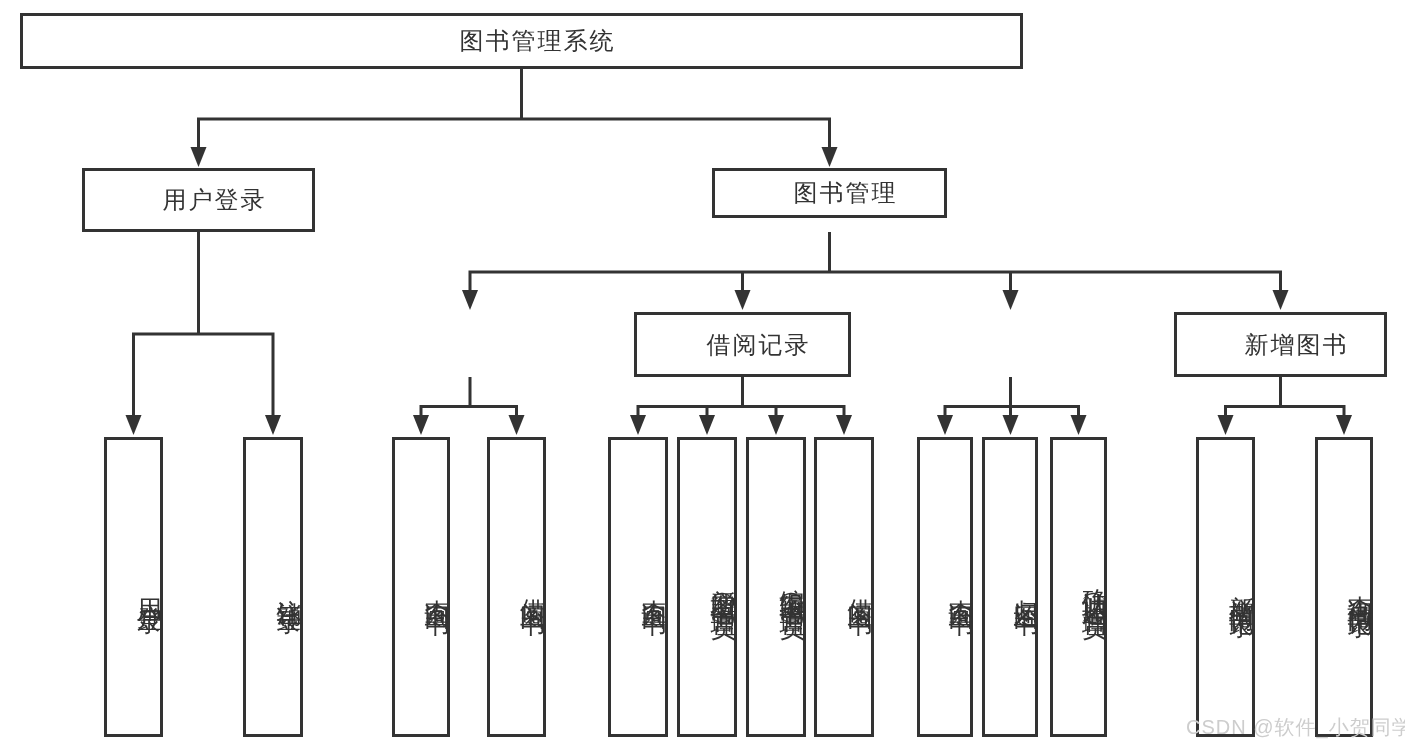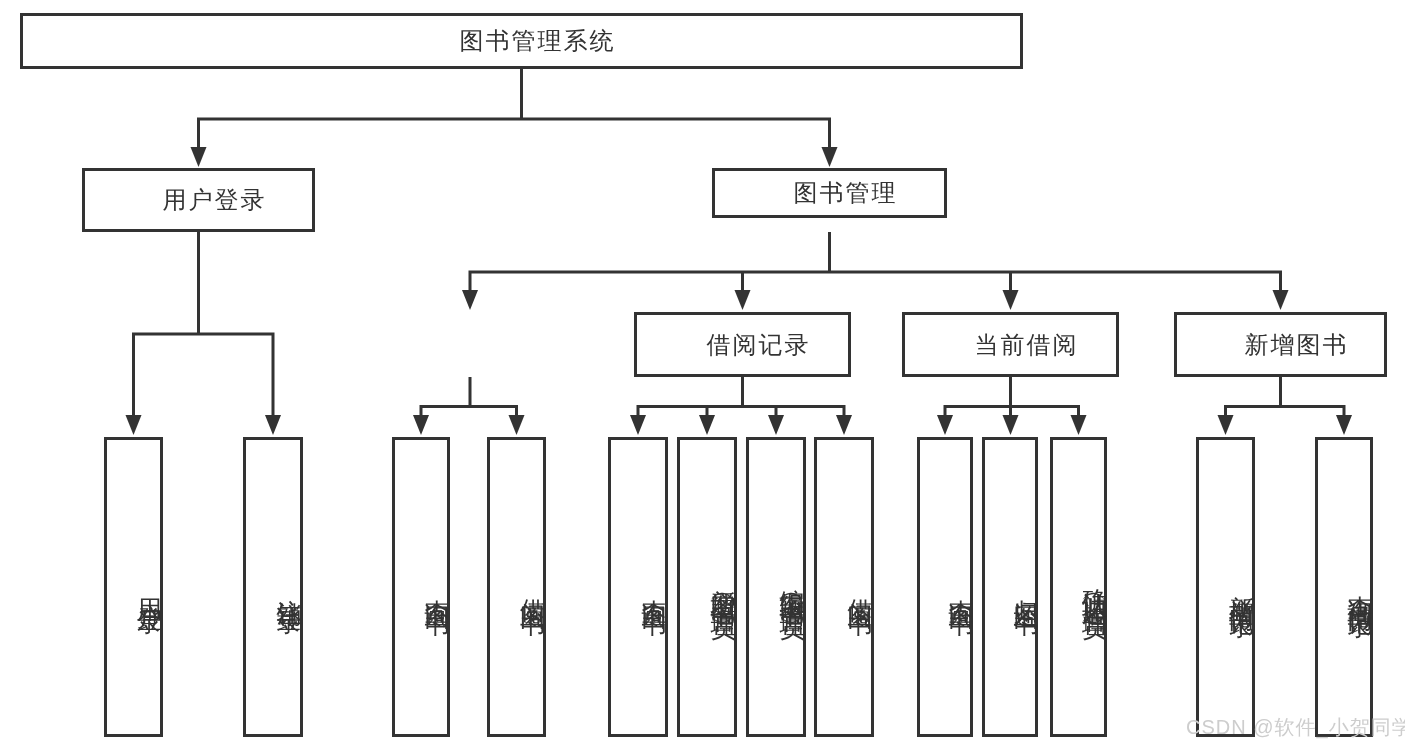--- a/index.html
+++ b/index.html
@@ -72,23 +72,20 @@
   <div class="box hbox" style="left:82px;top:168px;width:233px;height:64px">
     <span class="label">用户登录</span>
   </div>
   <div class="box hbox" style="left:712px;top:168px;width:235px;height:50px">
     <span class="label">图书管理</span>
   </div>
 
   <div class="box hbox" style="left:634px;top:312px;width:217px;height:65px">
     <span class="label">借阅记录</span>
   </div>
-  <div class="box hbox" style="left:902px;top:312px;width:217px;height:65px">
-    <span class="label">当前借阅</span>
-  </div>
   <div class="box hbox" style="left:1174px;top:312px;width:213px;height:65px">
     <span class="label">新增图书</span>
   </div>
 
   <div class="box vbox" style="left:104px;top:437px;width:59px;height:300px">
     <span class="label">用户登录</span>
   </div>
   <div class="box vbox" style="left:243px;top:437px;width:60px;height:300px">
     <span class="label">注销登录</span>
   </div>

